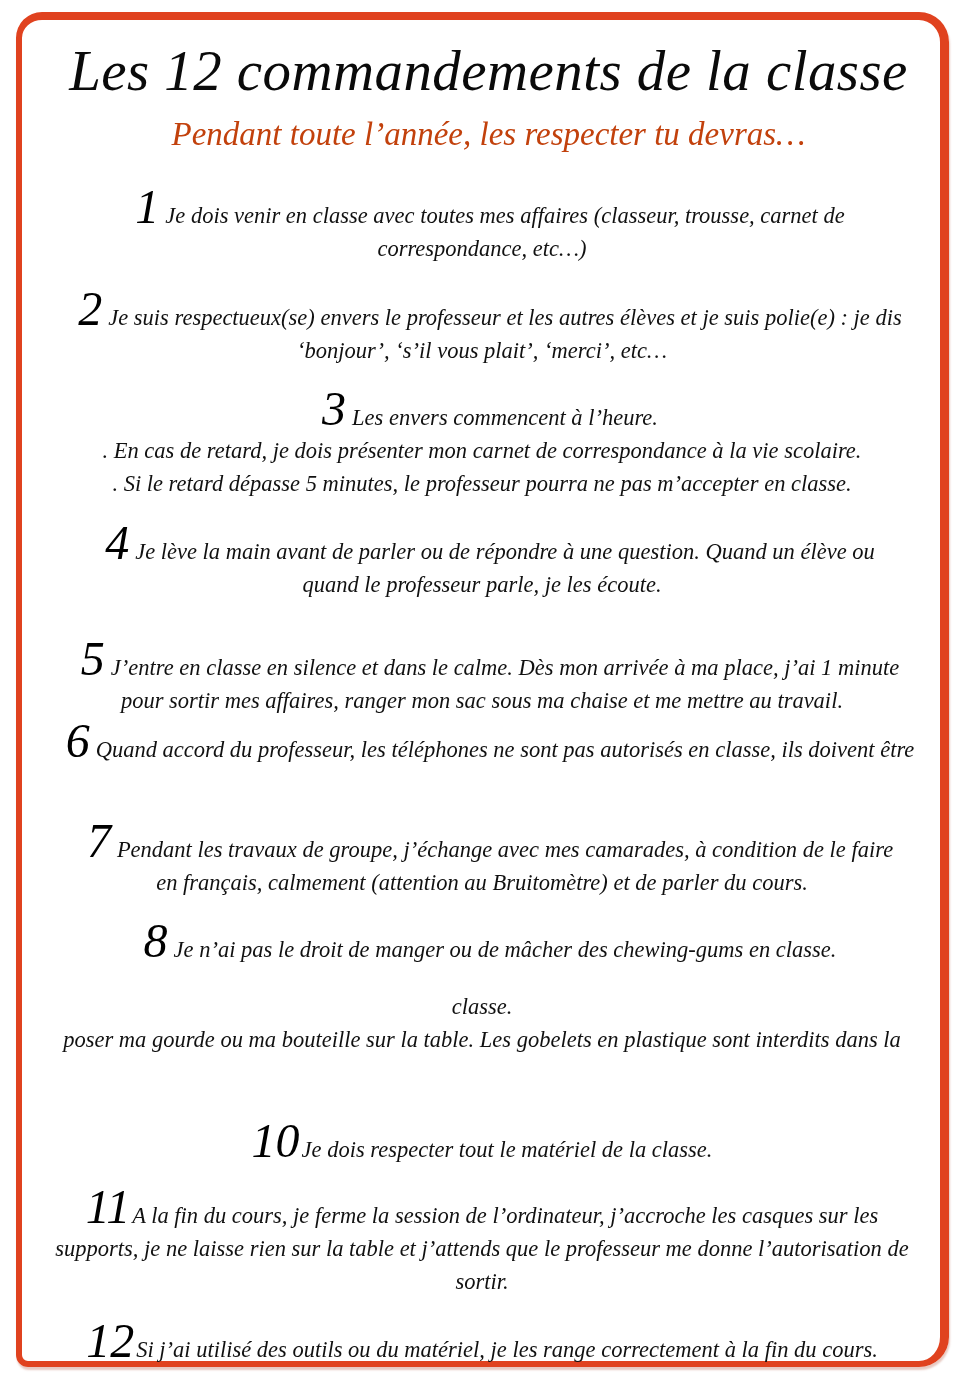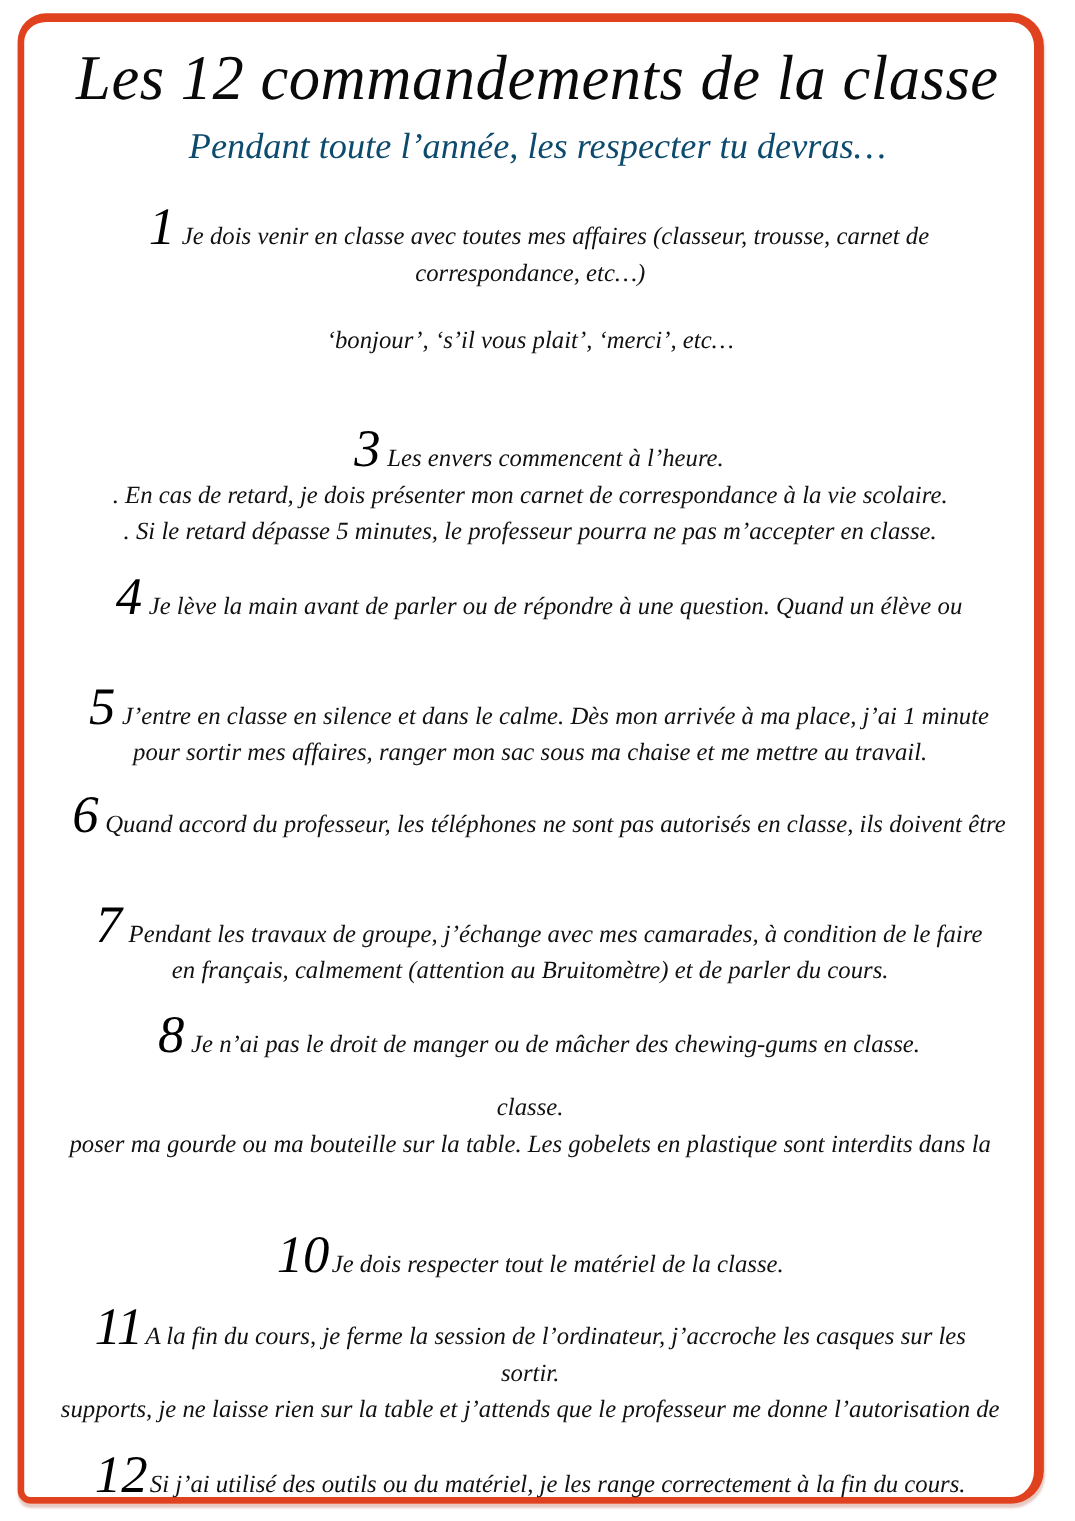--- a/index.html
+++ b/index.html
@@ -45,21 +45,21 @@
     .subtitle {
       position: absolute;
       left: 0;
       width: 977px;
       top: 112px;
       text-align: center;
       font-family: "Liberation Serif", "DejaVu Serif", serif;
       font-style: italic;
       font-size: 33px;
       line-height: 44px;
-      color: #0c4a6e;
+      color: #c2410c;
     }
     .rules {
       position: absolute;
       left: 26px;
       top: 176px;
       width: 912px;
     }
     .rule {
       position: absolute;
       left: 0;
@@ -99,34 +99,36 @@
 <div class="subtitle">Pendant toute l’année, les respecter tu devras…</div>
 
 <div class="rules">
 
   <div class="rule" style="top:14px;">
     <span class="line"><span class="num">1</span><span>Je dois venir en classe avec toutes mes affaires (classeur, trousse, carnet de</span></span>
     <span class="line">correspondance, etc…)</span>
   </div>
 
   <div class="rule" style="top:116px;">
+    <span class="line"><span class="num">2</span><span>Je suis respectueux(se) envers le professeur et les autres élèves et je suis polie(e) : je dis</span></span>
     <span class="line">‘bonjour’, ‘s’il vous plait’, ‘merci’, etc…</span>
   </div>
 
   <div class="rule" style="top:216px;">
     <span class="line"><span class="num">3</span><span>Les envers commencent à l’heure.</span></span>
     <span class="line">. En cas de retard, je dois présenter mon carnet de correspondance à la vie scolaire.</span>
     <span class="line">. Si le retard dépasse 5 minutes, le professeur pourra ne pas m’accepter en classe.</span>
   </div>
 
   <div class="rule" style="top:350px;">
     <span class="line"><span class="num">4</span><span>Je lève la main avant de parler ou de répondre à une question. Quand un élève ou</span></span>
+    <span class="line">quand le professeur parle, je les écoute.</span>
   </div>
 
-  <div class="rule" style="top:450px;">
+  <div class="rule" style="top:466px;">
     <span class="line"><span class="num">5</span><span>J’entre en classe en silence et dans le calme. Dès mon arrivée à ma place, j’ai 1 minute</span></span>
     <span class="line">pour sortir mes affaires, ranger mon sac sous ma chaise et me mettre au travail.</span>
   </div>
 
   <div class="rule" style="top:548px;">
     <span class="line"><span class="num">6</span><span>Quand accord du professeur, les téléphones ne sont pas autorisés en classe, ils doivent être</span></span>
   </div>
 
   <div class="rule" style="top:648px;">
     <span class="line"><span class="num">7</span><span>Pendant les travaux de groupe, j’échange avec mes camarades, à condition de le faire</span></span>
@@ -141,21 +143,21 @@
     <span class="line">classe.</span>
     <span class="line">poser ma gourde ou ma bouteille sur la table. Les gobelets en plastique sont interdits dans la</span>
   </div>
 
   <div class="rule" style="top:948px;">
     <span class="line"><span class="num wide">10</span><span>Je dois respecter tout le matériel de la classe.</span></span>
   </div>
 
   <div class="rule" style="top:1014px;">
     <span class="line"><span class="num wide">11</span><span>A la fin du cours, je ferme la session de l’ordinateur, j’accroche les casques sur les</span></span>
+    <span class="line">supports, je ne laisse rien sur la table et j’attends que le professeur me donne l’autorisation de</span>
     <span class="line">sortir.</span>
-    <span class="line">supports, je ne laisse rien sur la table et j’attends que le professeur me donne l’autorisation de</span>
   </div>
 
   <div class="rule" style="top:1148px;">
     <span class="line"><span class="num wide">12</span><span>Si j’ai utilisé des outils ou du matériel, je les range correctement à la fin du cours.</span></span>
   </div>
 
 </div>
 
 </body></html>

